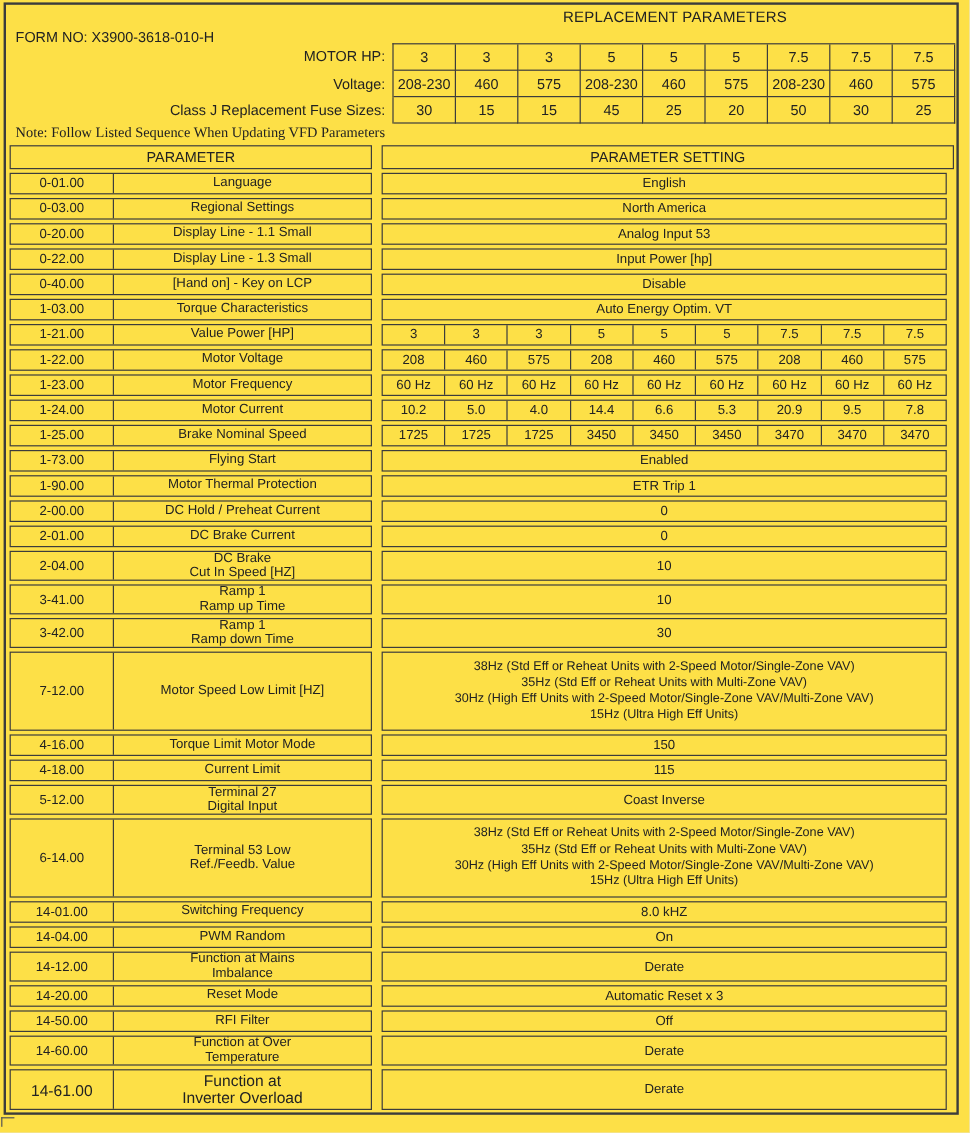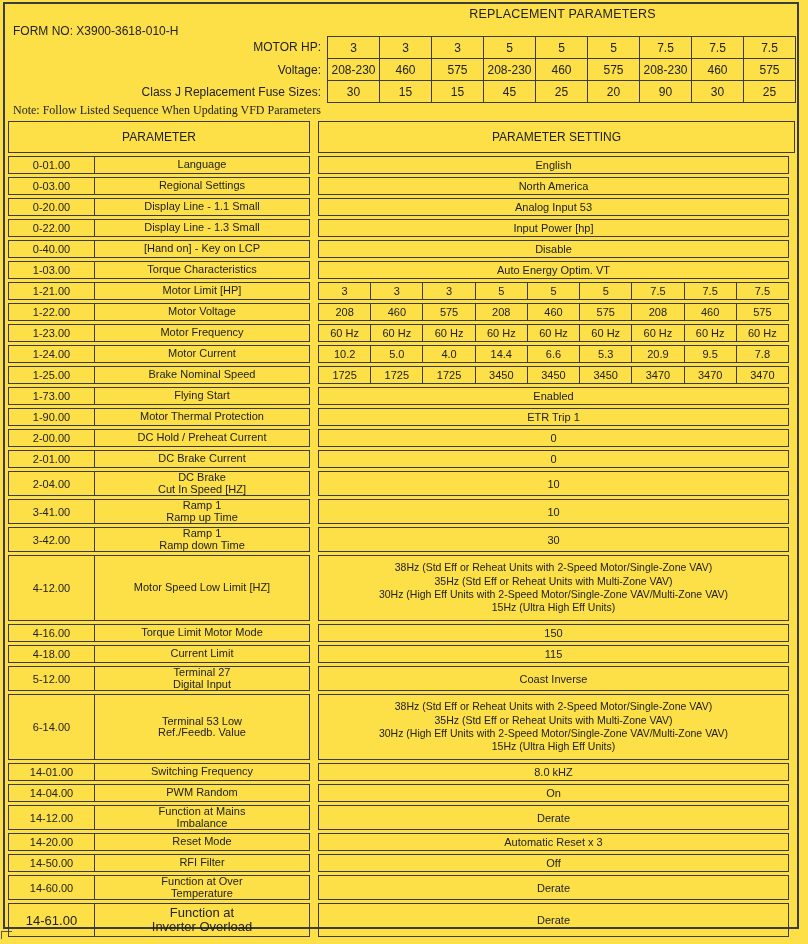--- a/index.html
+++ b/index.html
@@ -23,21 +23,21 @@
         border-bottom:1.5px solid #3c3c3c;display:flex;align-items:center;
         justify-content:center;font-size:12px;}
 
   
   .main{position:absolute;left:8px;top:121px;width:787px;display:flex;
         flex-direction:column;gap:3px;}
   .trow{display:flex;gap:8px;height:18px;}
   .trow.h2{height:25px;}
   .trow.h4{height:66px;}
   .trow.hb{height:34px;border-radius:13px;}
-  .trow.hh{height:32px;}
+  .trow.hh{height:20px;}
   .lbox{width:302px;box-sizing:border-box;border:1.5px solid #3c3c3c;display:flex;}
   .rbox{width:471px;box-sizing:border-box;border:1.5px solid #3c3c3c;display:flex;
         align-items:center;justify-content:center;text-align:center;font-size:11px;}
   .hcell{flex:1;display:flex;align-items:center;justify-content:center;font-size:12px;}
   .idc{width:86px;box-sizing:border-box;border-right:1.5px solid #3c3c3c;display:flex;
         align-items:center;justify-content:center;font-size:11px;}
   .nmc{flex:1;display:flex;flex-direction:column;align-items:center;
         justify-content:center;font-size:11px;line-height:11.5px;text-align:center;}
   .rbox.cells{padding:0;display:flex;align-items:stretch;}
   .cc{flex:1;display:flex;align-items:center;justify-content:center;font-size:11px;}
@@ -89,21 +89,21 @@
     </div>
     <div class="srow">
       <div class="slabel">Class J Replacement Fuse Sizes:</div>
       <div class="scells">
         <div class="sc">30</div>
         <div class="sc">15</div>
         <div class="sc">15</div>
         <div class="sc">45</div>
         <div class="sc">25</div>
         <div class="sc">20</div>
-        <div class="sc">90</div>
+        <div class="sc">50</div>
         <div class="sc">30</div>
         <div class="sc">25</div>
       </div>
     </div>
   </div>
 
   <div class="note">Note: Follow Listed Sequence When Updating VFD Parameters</div>
 
   <div class="main">
 
@@ -153,21 +153,21 @@
       <div class="lbox">
           <div class="idc">1-03.00</div>
           <div class="nmc">Torque Characteristics</div>
         </div>
       <div class="rbox">Auto Energy Optim. VT</div>
     </div>
 
     <div class="trow">
       <div class="lbox">
           <div class="idc">1-21.00</div>
-          <div class="nmc">Motor Limit [HP]</div>
+          <div class="nmc">Value Power [HP]</div>
         </div>
       <div class="rbox cells">
         <div class="cc">3</div>
           <div class="cc">3</div>
           <div class="cc">3</div>
           <div class="cc">5</div>
           <div class="cc">5</div>
           <div class="cc">5</div>
           <div class="cc">7.5</div>
           <div class="cc">7.5</div>
@@ -298,21 +298,21 @@
           <div class="nmc">
             <span>Ramp 1</span>
             <span>Ramp down Time</span>
           </div>
         </div>
       <div class="rbox">30</div>
     </div>
 
     <div class="trow h4">
       <div class="lbox">
-          <div class="idc">4-12.00</div>
+          <div class="idc">7-12.00</div>
           <div class="nmc">Motor Speed Low Limit [HZ]</div>
         </div>
       <div class="rbox lines">
           <span>38Hz (Std Eff or Reheat Units with 2-Speed Motor/Single-Zone VAV)</span>
           <span>35Hz (Std Eff or Reheat Units with Multi-Zone VAV)</span>
           <span>30Hz (High Eff Units with 2-Speed Motor/Single-Zone VAV/Multi-Zone VAV)</span>
           <span>15Hz (Ultra High Eff Units)</span>
         </div>
     </div>
 

